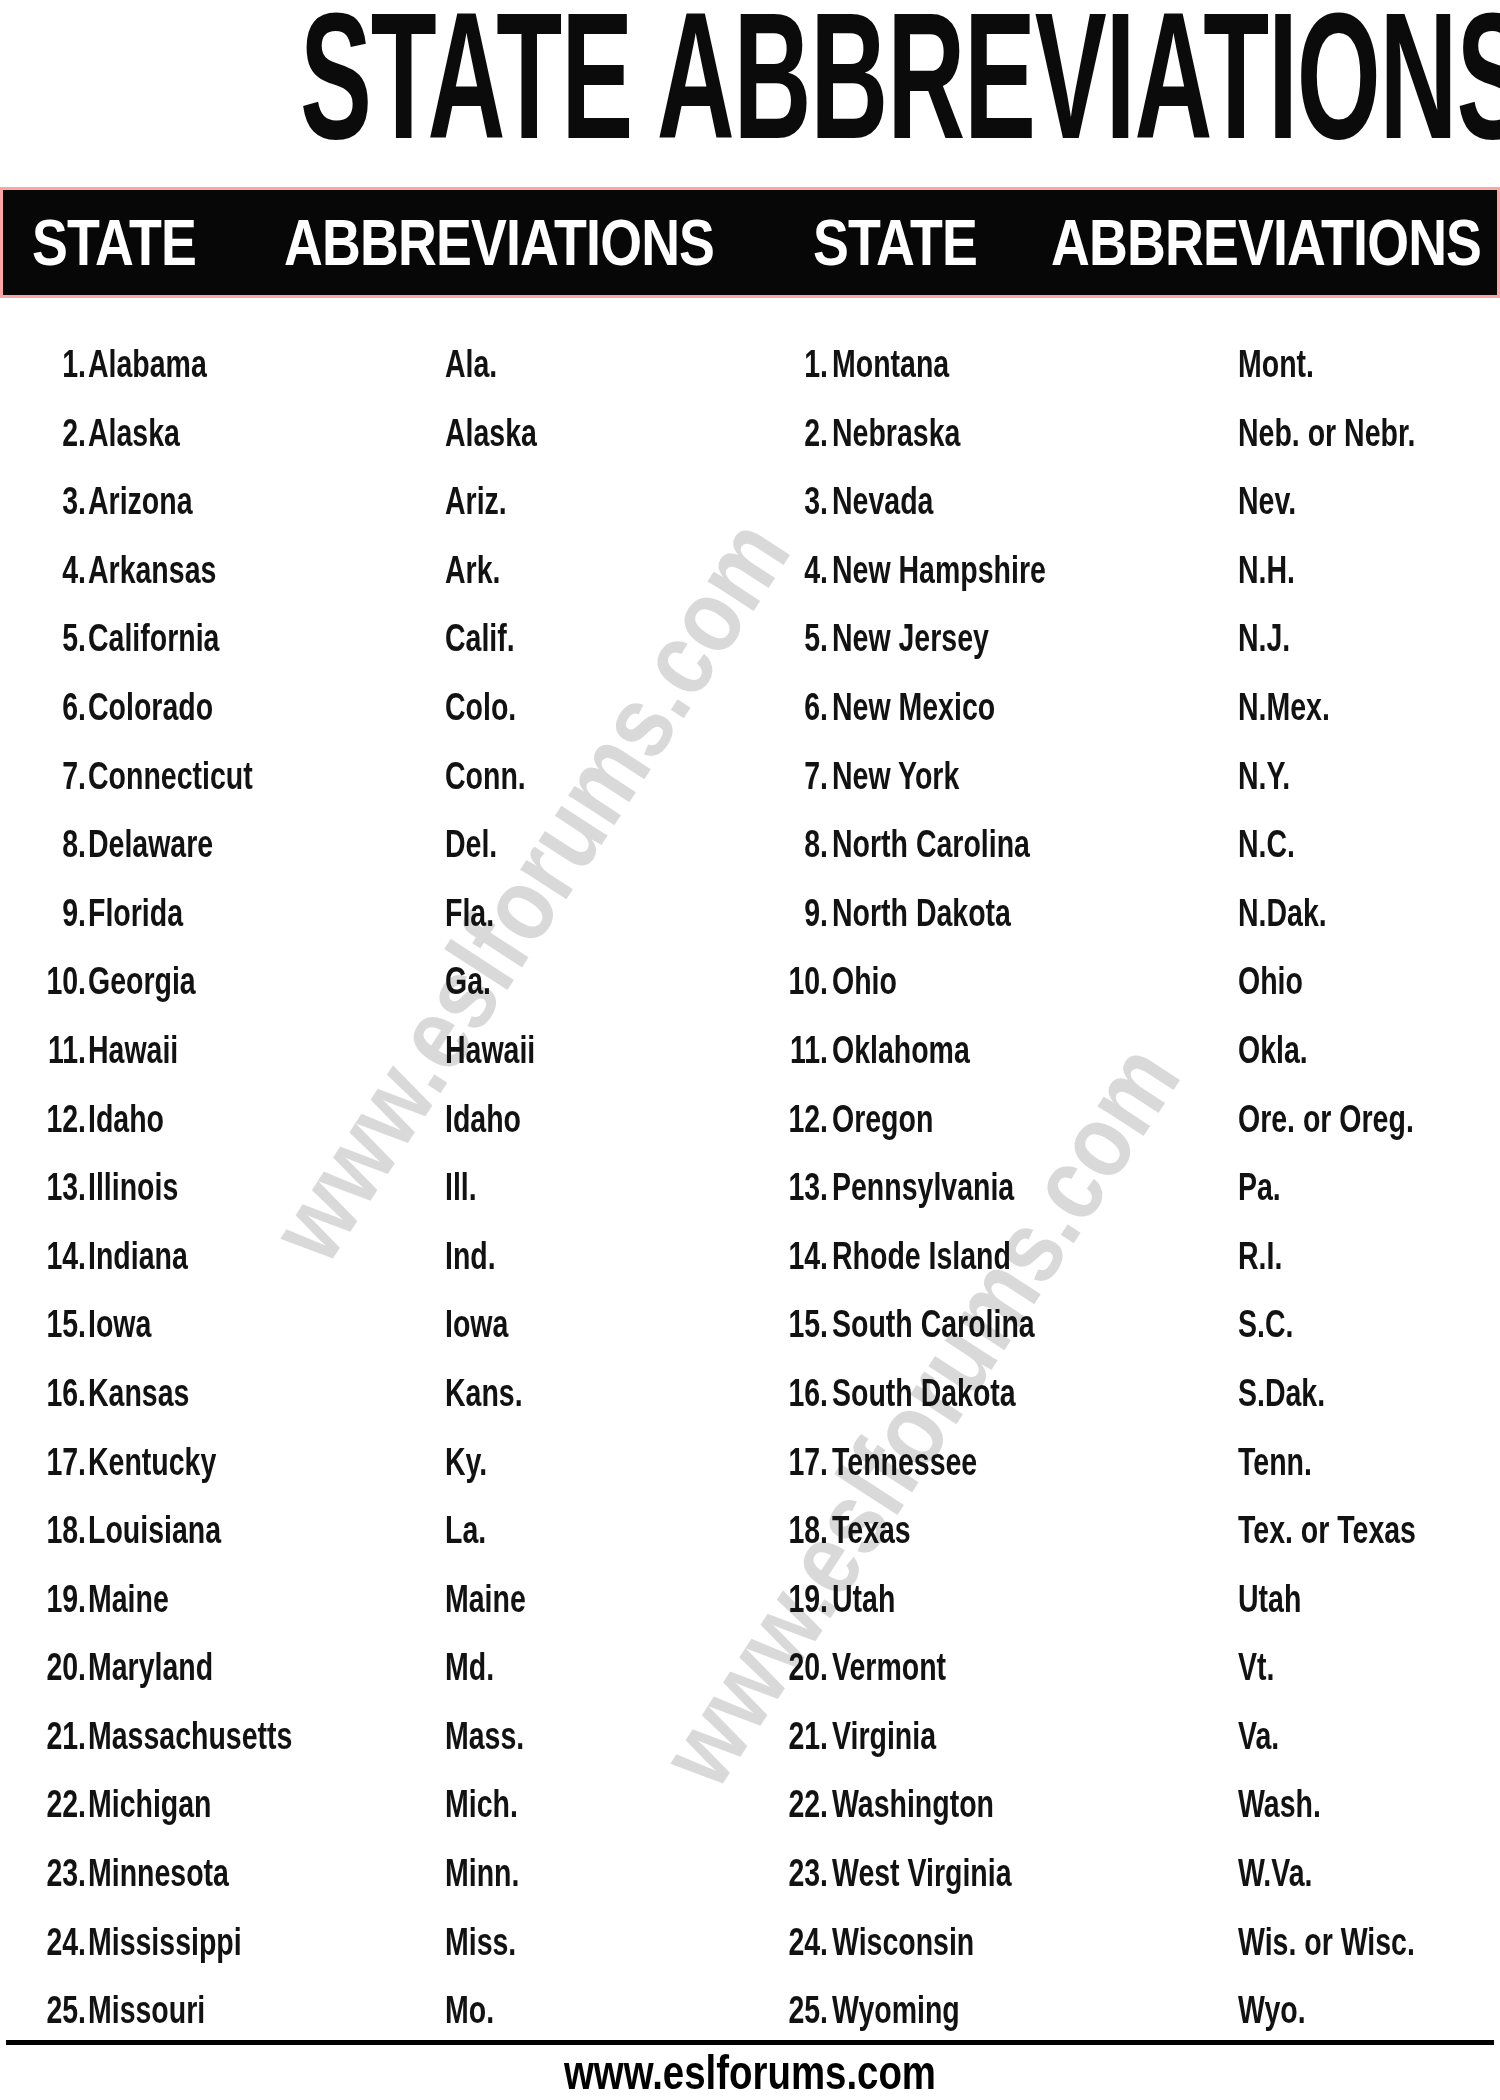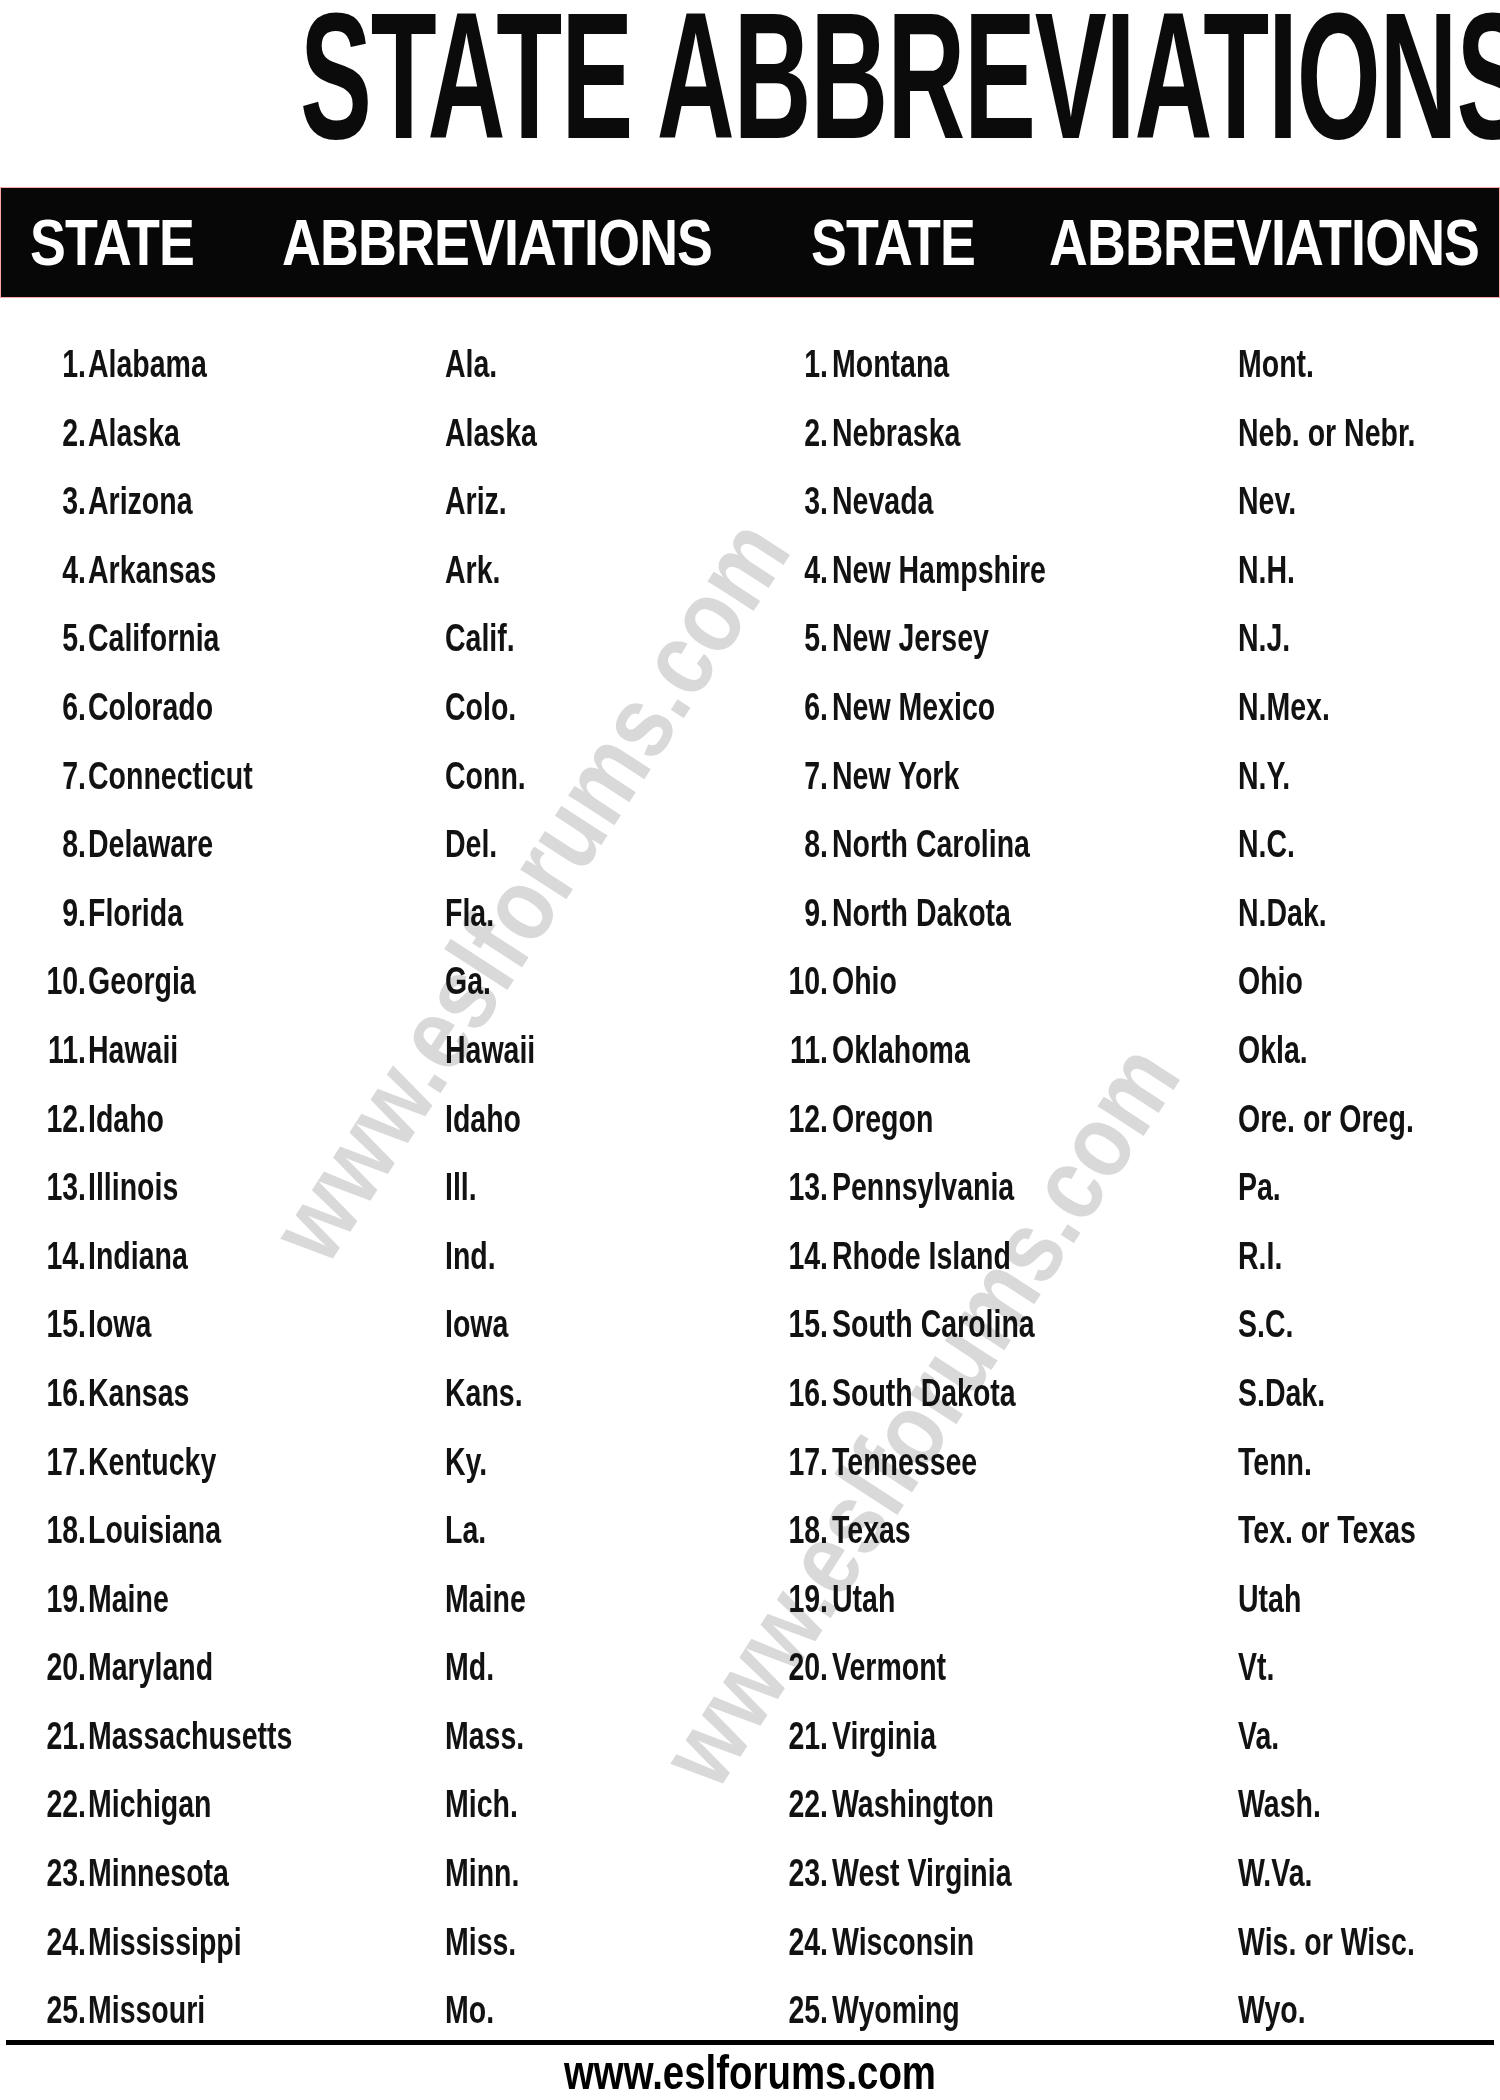--- a/index.html
+++ b/index.html
@@ -10,21 +10,21 @@
   
   .title{
     position:absolute;top:-14px;left:0;width:1500px;text-align:center;
     font-size:180px;font-weight:bold;line-height:1.0;color:#0b0b0b;
     transform:scaleX(0.60);transform-origin:50% 0;white-space:nowrap;
     letter-spacing:-2px;
   }
   
   .bar{
     position:absolute;left:0;top:187px;width:1500px;height:111px;
-    background:#070707;box-sizing:border-box;border:1px solid #fca5a5;
+    background:#070707;box-sizing:border-box;border:3px solid #fca5a5;
   }
   .bar .h{
     position:absolute;top:50%;transform:translateY(-50%) scaleX(0.84);
     transform-origin:0 50%;color:#ffffff;font-weight:bold;font-size:64px;
     white-space:nowrap;letter-spacing:-1px;
   }
   .h1{left:29px;} .h2{left:281px;} .h3{left:810px;} .h4{left:1048px;}
   
   .col{position:absolute;top:344px;width:750px;}
   .col-left{left:0;} .col-right{left:750px;}

